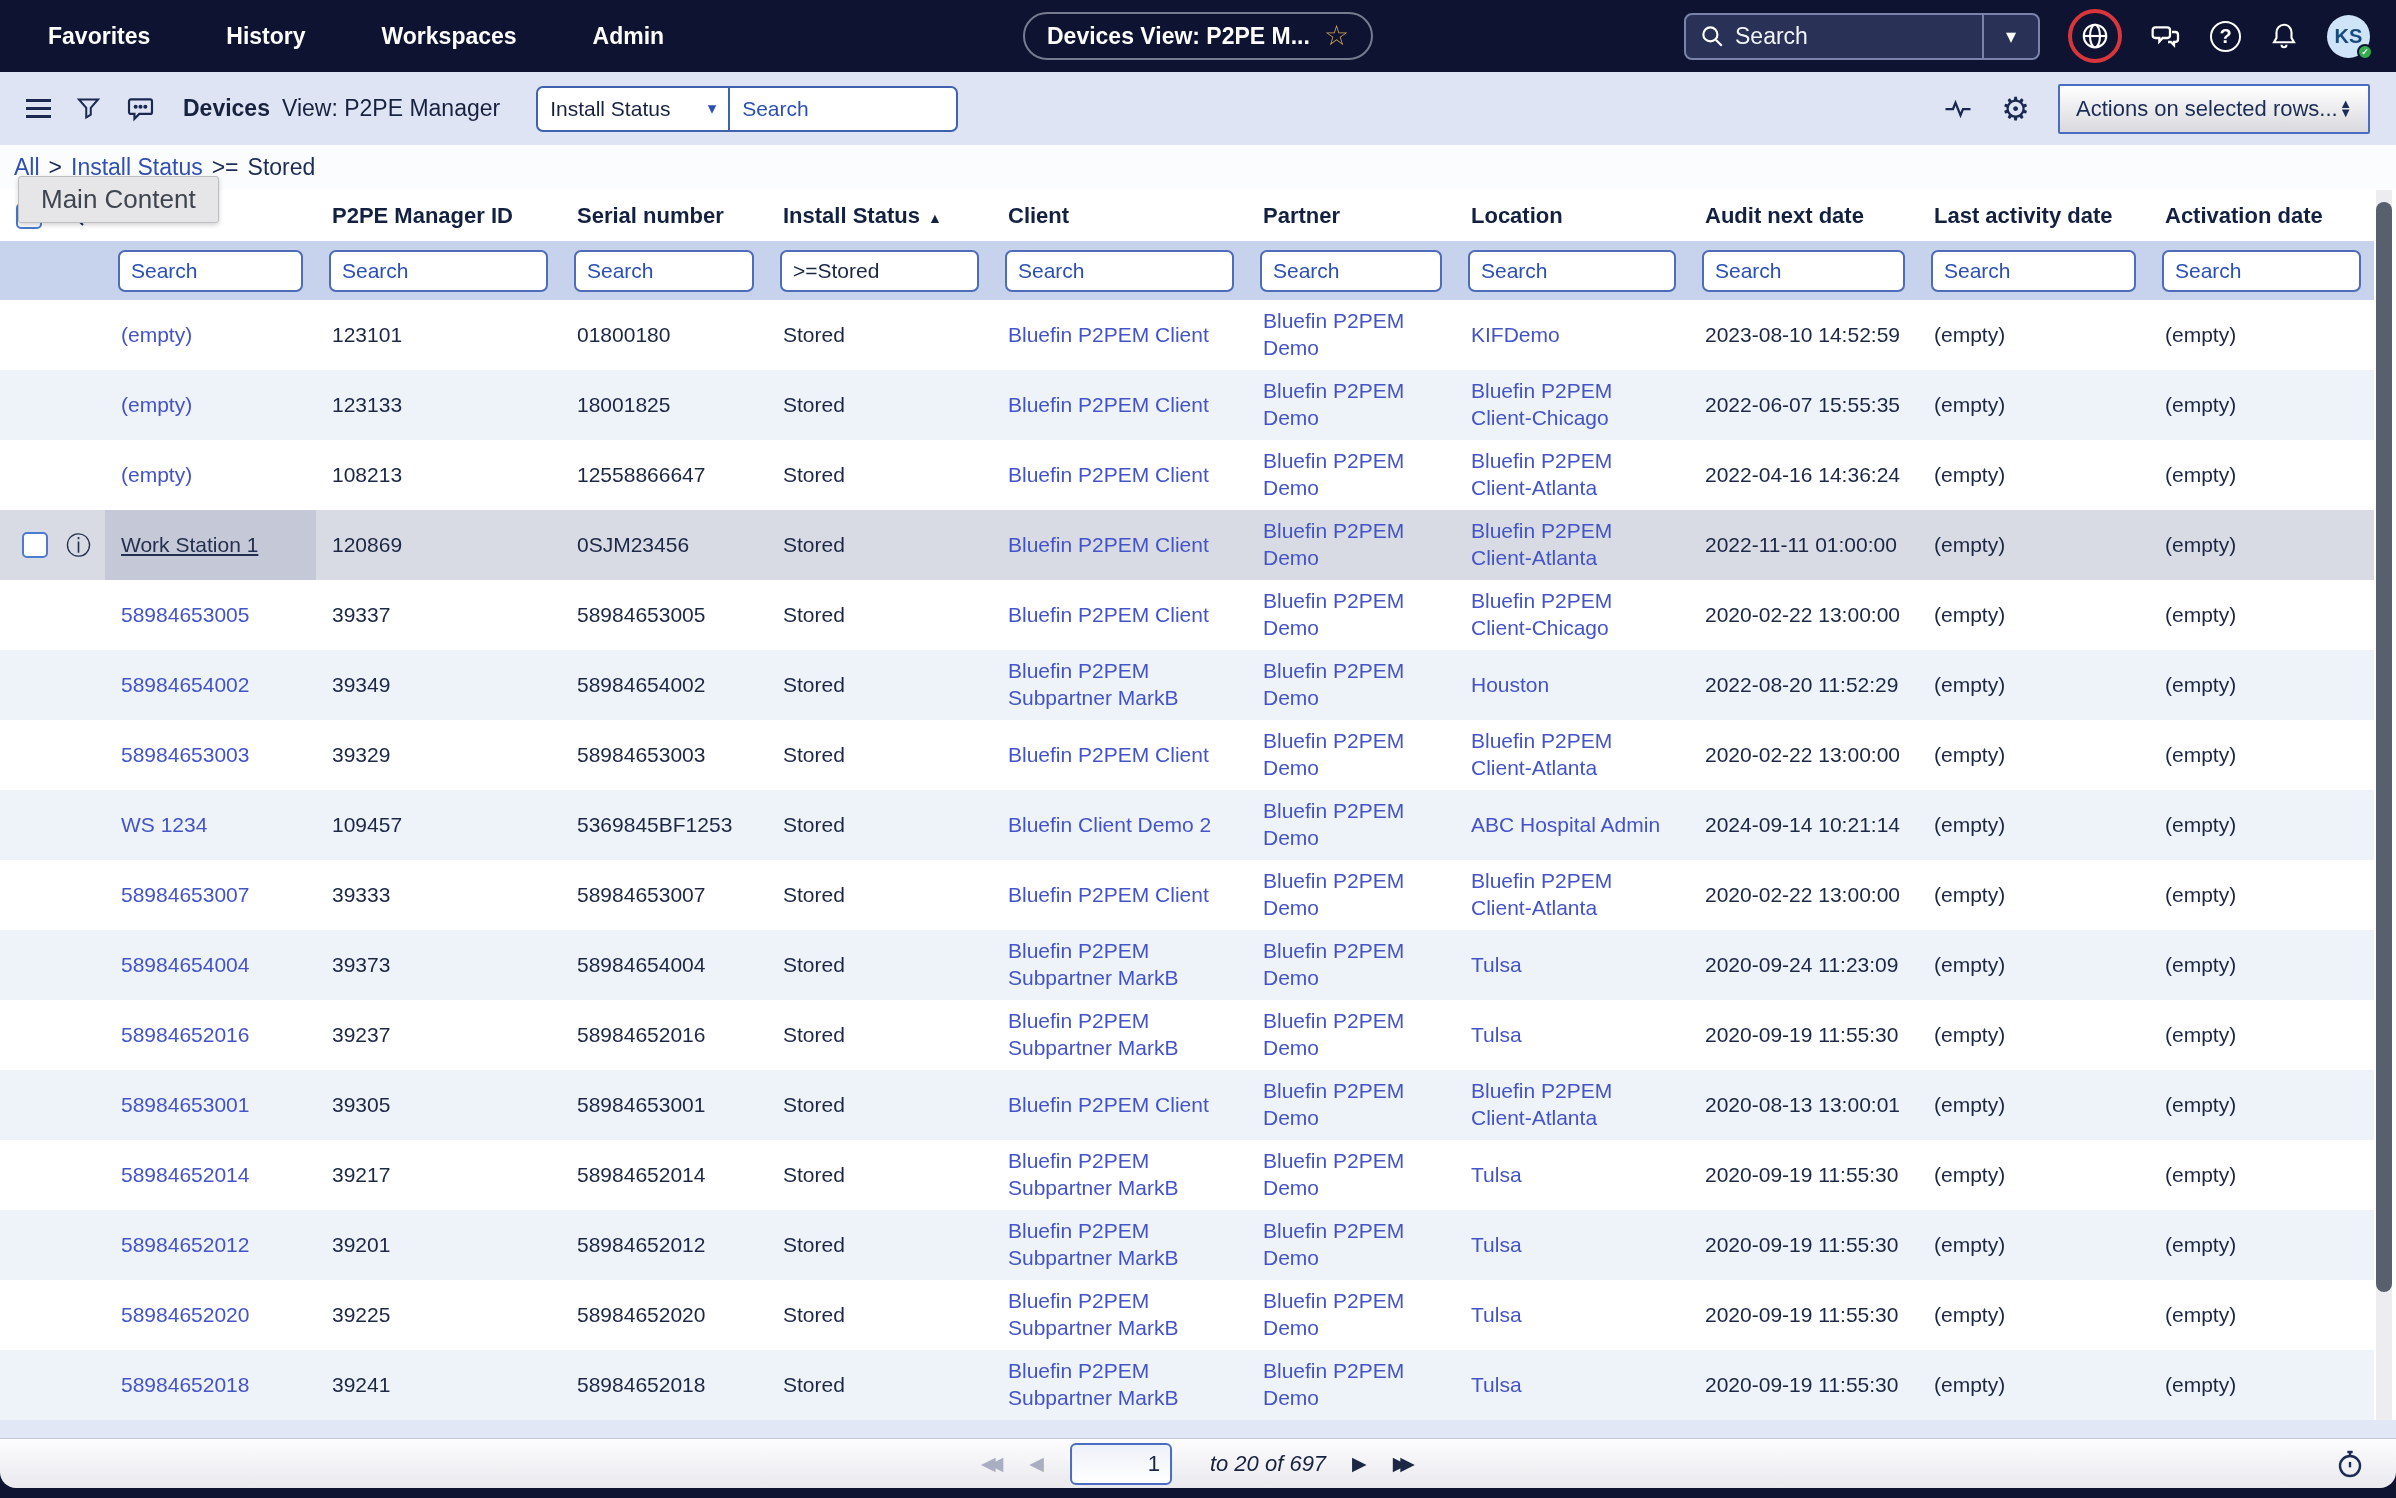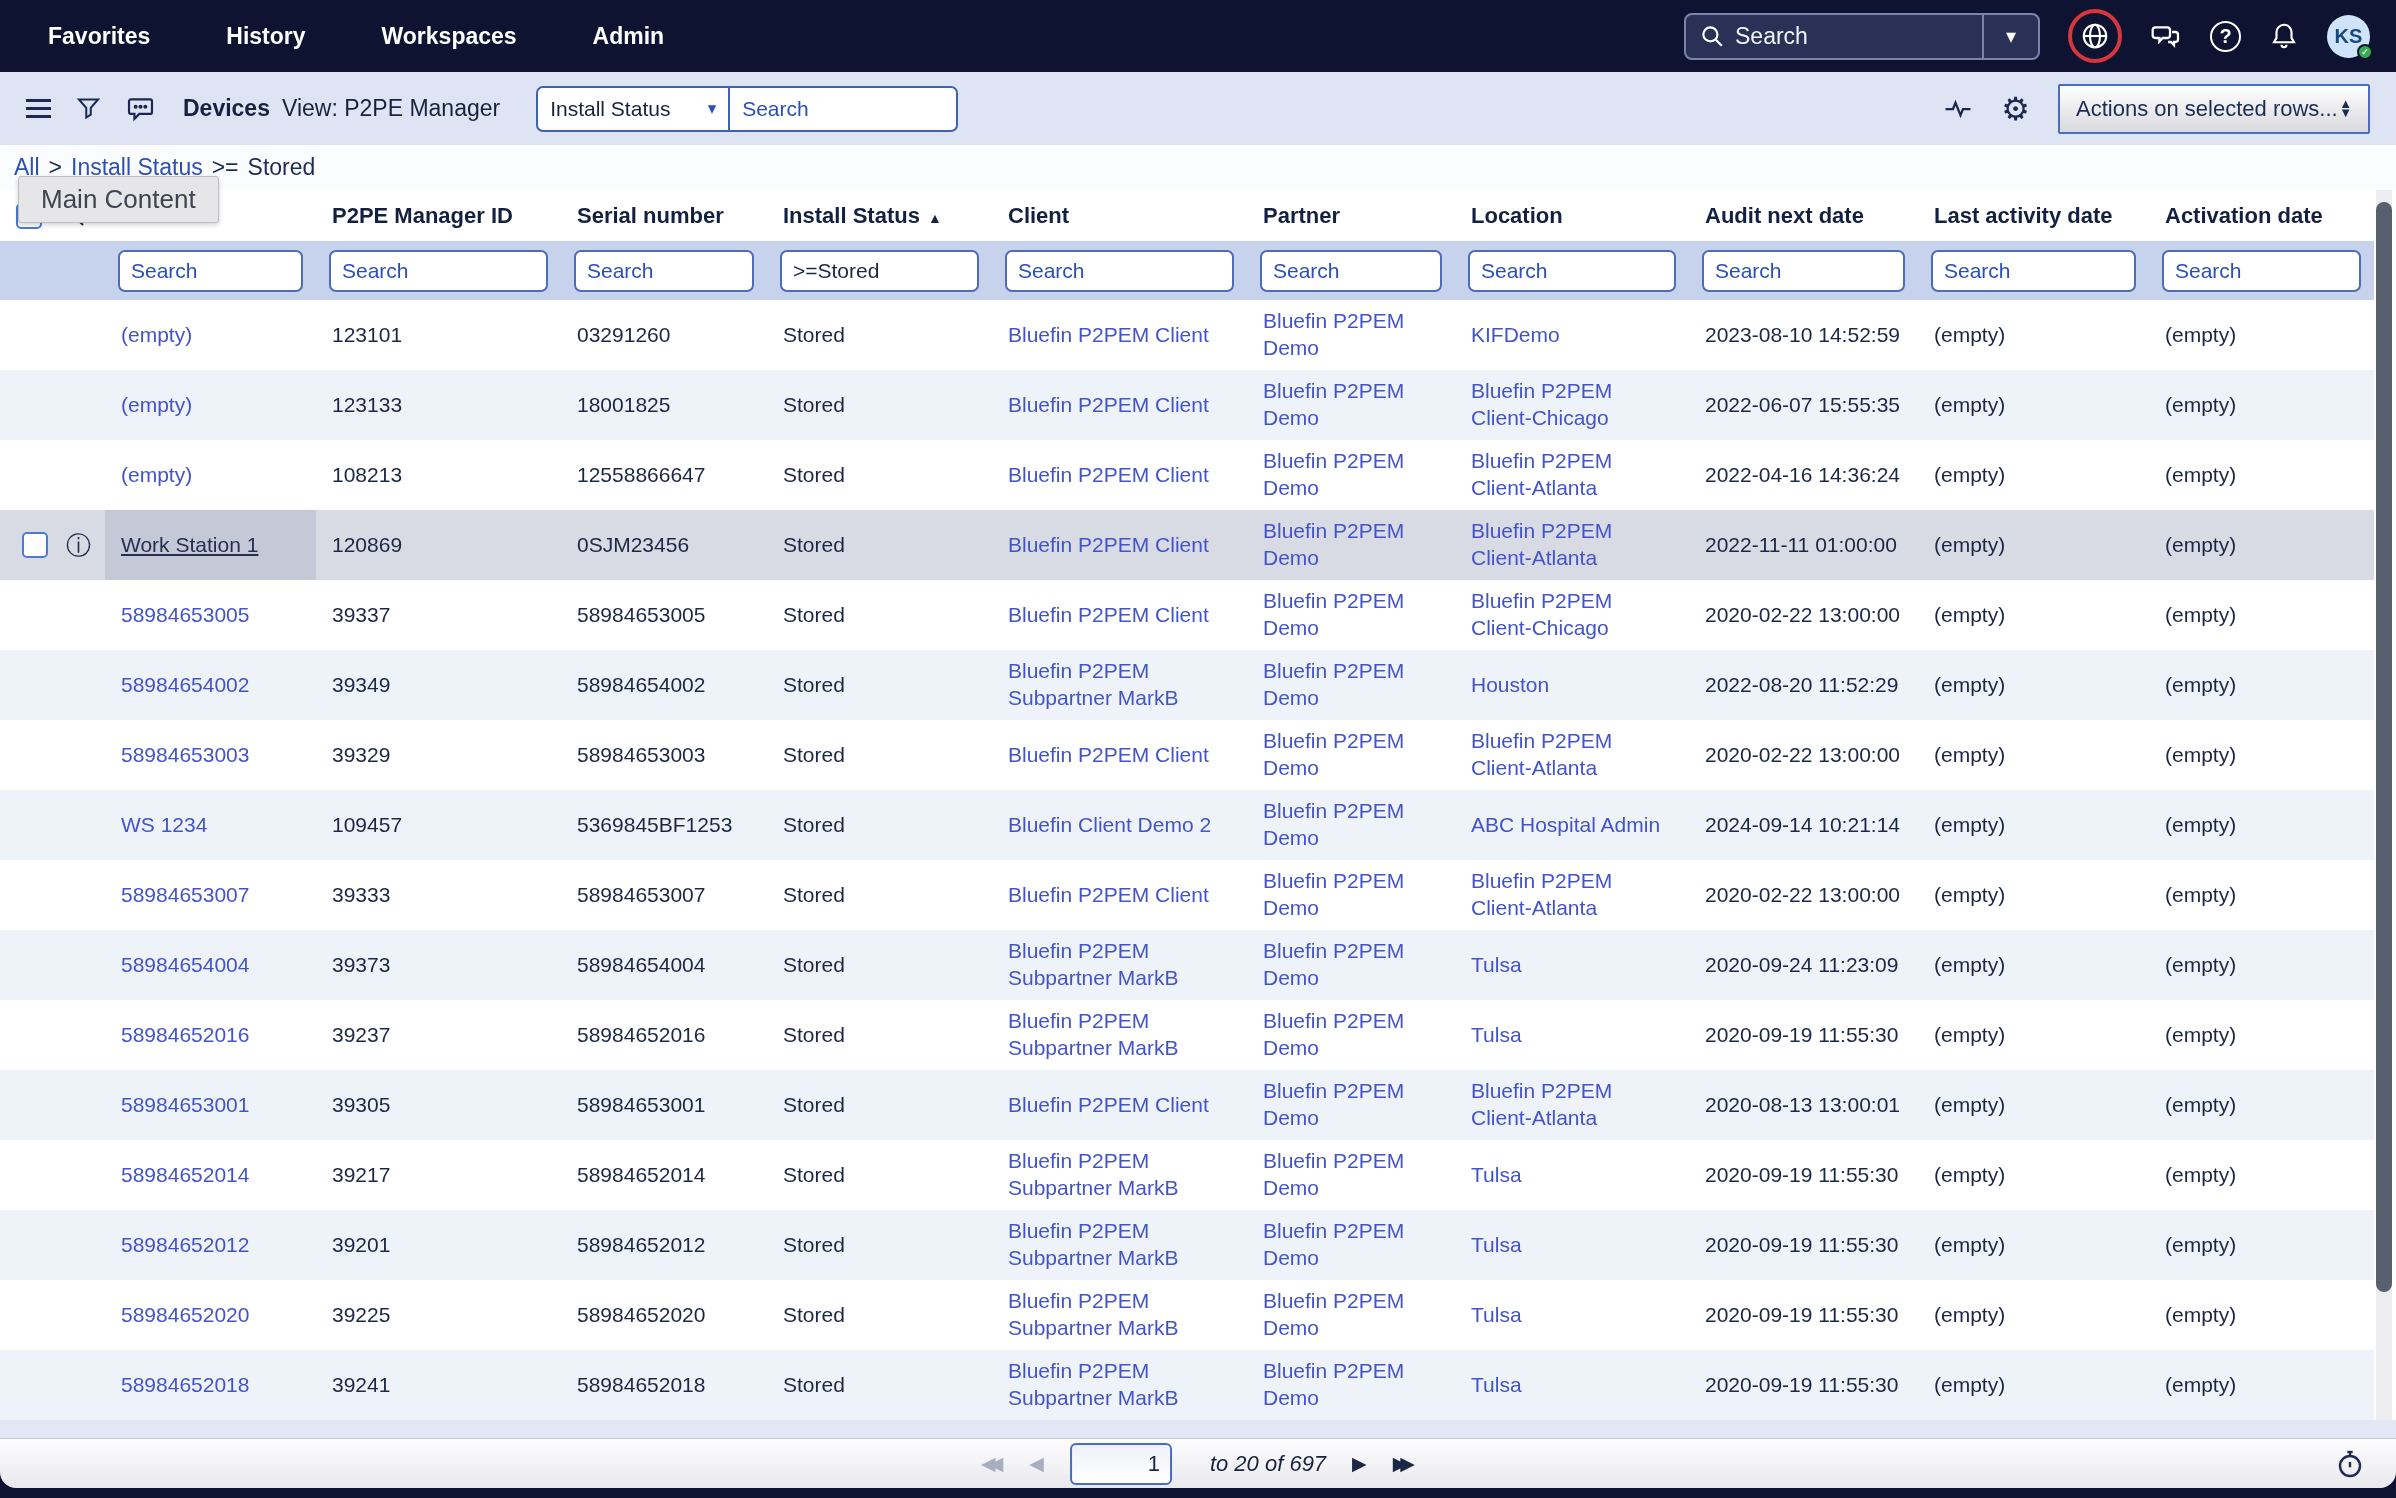--- a/index.html
+++ b/index.html
@@ -102,20 +102,24 @@
 
 <div class="app">
 
   <header class="topbar">
     <nav class="topnav">
       <span class="nav-item">Favorites</span>
       <span class="nav-item">History</span>
       <span class="nav-item">Workspaces</span>
       <span class="nav-item">Admin</span>
     </nav>
+    <div class="view-pill">
+      <span class="pill-label">Devices View: P2PE M...</span>
+      <span class="star">☆</span>
+    </div>
     <div class="top-right">
       <div class="gsearch">
         <svg width="26" height="26" viewBox="0 0 24 24" fill="none" stroke="#ffffff" stroke-width="2">
             <circle cx="10.5" cy="10.5" r="6.5"></circle>
             <line x1="15.5" y1="15.5" x2="21" y2="21"></line>
           </svg>
         <input placeholder="Search" style="">
         <span class="gsep"></span>
         <span class="gcaret">▾</span>
       </div>
@@ -251,21 +255,21 @@
       <tbody>
           <tr>
       <td class="c-check">
         <span class="row-tools">
           <span class="cb"></span>
           <span class="info-ic">ⓘ</span>
         </span>
       </td>
       <td class="c-name"><a class="cell-link name-link">(empty)</a></td>
       <td>123101</td>
-      <td>03291260</td>
+      <td>01800180</td>
       <td>Stored</td>
       <td><a class="cell-link">Bluefin P2PEM Client</a></td>
       <td><a class="cell-link">Bluefin P2PEM Demo</a></td>
       <td><a class="cell-link">KIFDemo</a></td>
       <td>2023-08-10 14:52:59</td>
       <td>(empty)</td>
       <td>(empty)</td>
     </tr>
           <tr class="alt">
       <td class="c-check">

